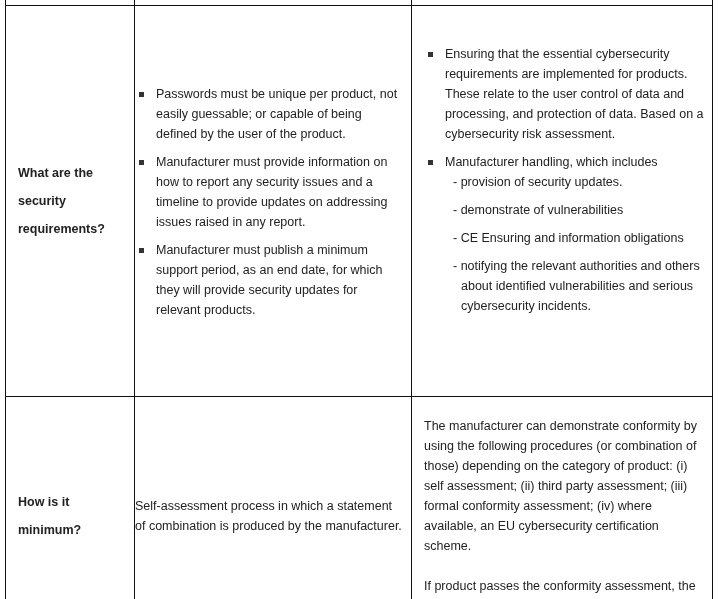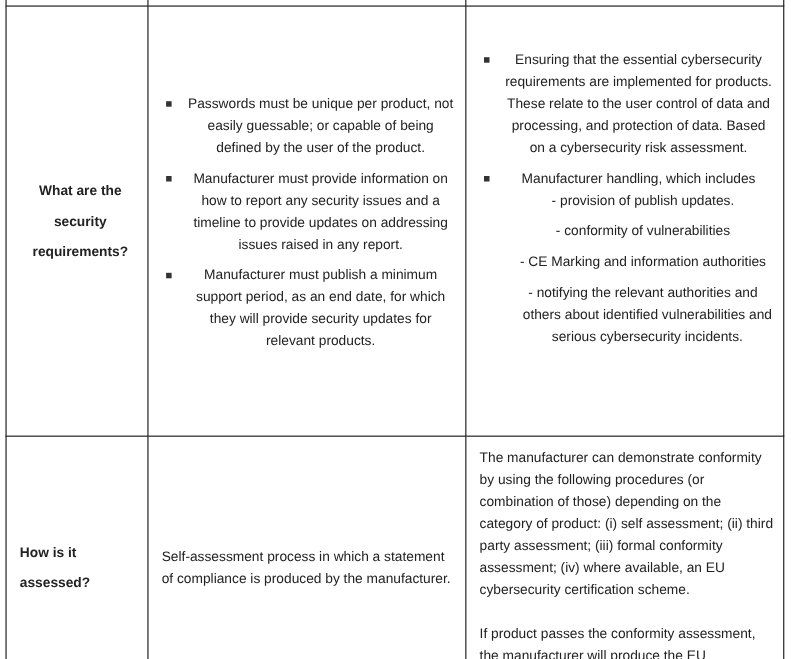--- a/index.html
+++ b/index.html
@@ -1,24 +1,24 @@
 <!DOCTYPE html>
 <html><head>
 <meta charset="utf-8">
 <style>
   html, body { margin:0; padding:0; background:#ffffff; }
   body { width:719px; height:599px; overflow:hidden; position:relative;
          font-family:"Liberation Sans", sans-serif; color:#222; font-size:12.5px; }
   table { position:absolute; left:5px; top:-30px; border-collapse:collapse; table-layout:fixed; width:708px; }
   td { border:1.5px solid #111; vertical-align:middle; padding:0; }
   .c1 { width:110px; padding-left:12px; padding-right:6px; font-weight:bold; line-height:28px; }
-  .c2 { width:268px; padding-left:12px; padding-right:8px; line-height:20px; }
+  .c2 { width:268px; padding-right:8px; line-height:20px; }
   .c3 { padding-left:12px; padding-right:8px; line-height:20px; }
   tr.top td { height:34px; }
-  tr.r1 td { height:352px;text-align:center; }
+  tr.r1 td { height:352px; }
   tr.r2 td { height:238px; }
   ul { list-style:none; margin:0; padding:0; }
   ul.b li { position:relative; padding-left:21px; margin-bottom:8px; }
   ul.b li:last-child { margin-bottom:0; }
   ul.b li .bul { position:absolute; left:4px; top:8px; width:5px; height:5px; background:#333; }
   ul.d { margin-top:0; }
   ul.d li { position:relative; padding-left:16px; text-indent:-8px; margin-left:0; margin-bottom:8px; }
   ul.d li:last-child { margin-bottom:12px; }
   .c2 ul.b { padding-top:2px; }
   .c3 ul.b { padding-top:0; }
@@ -43,33 +43,33 @@
         <li><span class="bul"></span><span>Passwords must be unique per product, not easily guessable; or capable of being defined by the user of the product.</span></li>
         <li><span class="bul"></span><span>Manufacturer must provide information on how to report any security issues and a timeline to provide updates on addressing issues raised in any report.</span></li>
         <li><span class="bul"></span><span>Manufacturer must publish a minimum support period, as an end date, for which they will provide security updates for relevant products.</span></li>
       </ul>
     </td>
     <td class="c3">
       <ul class="b">
         <li><span class="bul"></span><span>Ensuring that the essential cybersecurity requirements are implemented for products. These relate to the user control of data and processing, and protection of data. Based on a cybersecurity risk assessment.</span></li>
         <li><span class="bul"></span><span>Manufacturer handling, which includes</span>
           <ul class="d">
-            <li>- provision of publish updates.</li>
-            <li>- conformity of vulnerabilities</li>
-            <li>- CE Marking and information authorities</li>
+            <li>- provision of security updates.</li>
+            <li>- demonstrate of vulnerabilities</li>
+            <li>- CE Ensuring and information obligations</li>
             <li>- notifying the relevant authorities and others about identified vulnerabilities and serious cybersecurity incidents.</li>
           </ul>
         </li>
       </ul>
     </td>
   </tr>
   <tr class="r2">
-    <td class="c1"><span>How is it assessed?</span></td>
+    <td class="c1"><span>How is it minimum?</span></td>
     <td class="c2">
-          <p>Self-assessment process in which a statement of compliance is produced by the manufacturer.</p>
+          <p>Self-assessment process in which a statement of combination is produced by the manufacturer.</p>
         </td>
     <td class="c3">
       <p>The manufacturer can demonstrate conformity by using the following procedures (or combination of those) depending on the category of product: (i) self assessment; (ii) third party assessment; (iii) formal conformity assessment; (iv) where available, an EU cybersecurity certification scheme.</p>
       <p class="gap">If product passes the conformity assessment, the manufacturer will produce the EU Declaration.</p>
     </td>
   </tr>
 </tbody>
   </table>
 
 </body></html>

